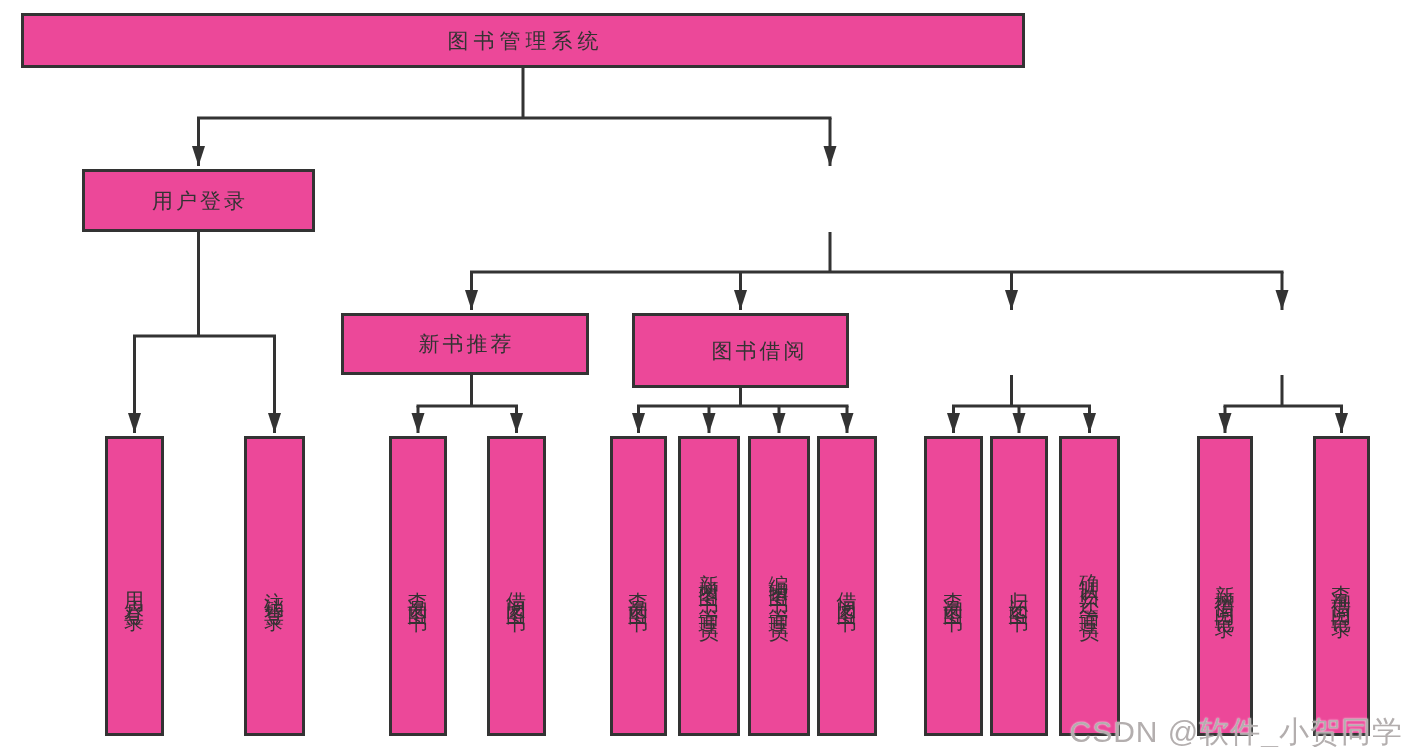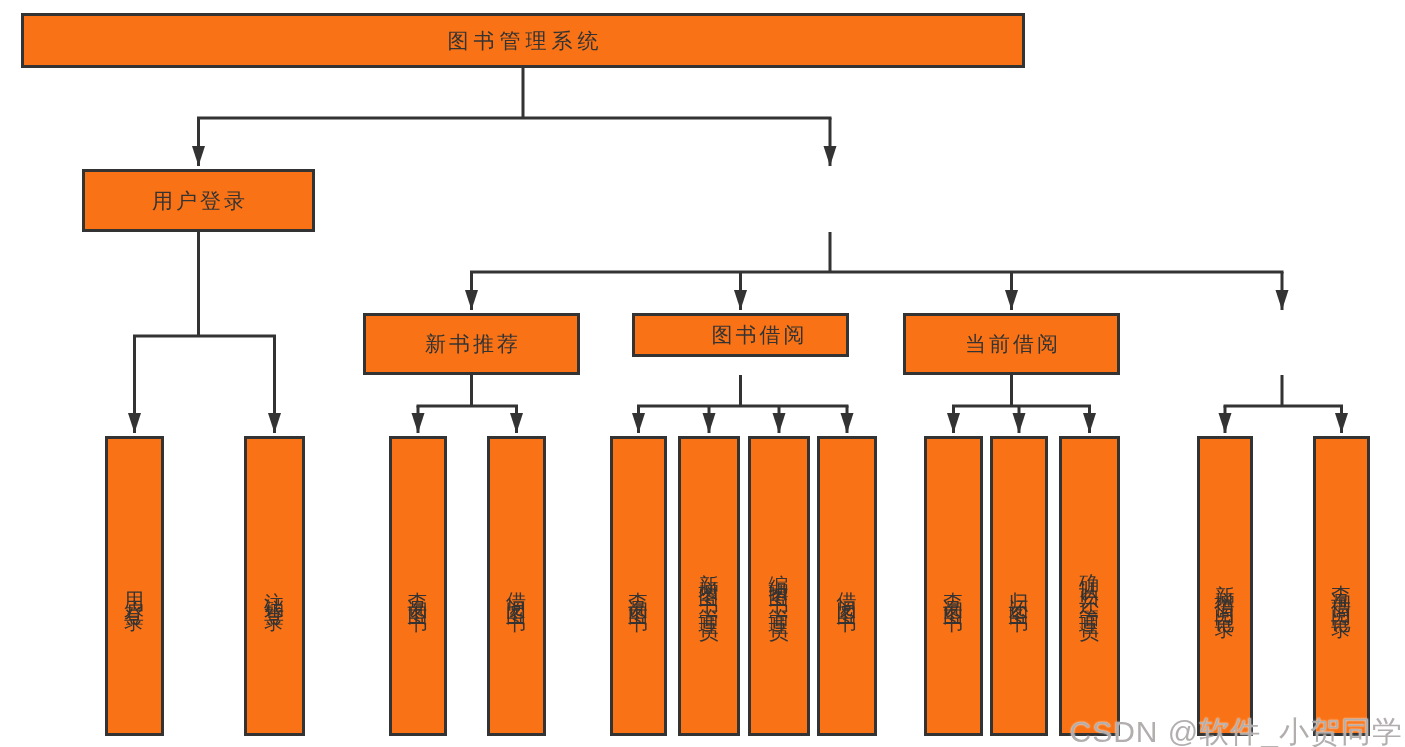--- a/index.html
+++ b/index.html
@@ -17,21 +17,21 @@
   }
   #connectors {
     position: absolute;
     left: 0; top: 0;
     width: 1405px; height: 747px;
   }
   .box {
     position: absolute;
     box-sizing: border-box;
     border: 3px solid #333333;
-    background: #f97316;
+    background: #ec4899;
     display: flex;
     align-items: center;
     justify-content: center;
     color: #333333;
   }
   .h-box {
     font-size: 21px;
     letter-spacing: 3px;
     text-indent: 3px;
     white-space: nowrap;
@@ -106,23 +106,22 @@
       <path d="M1282 375 V406 M1223.5 406 H1343"></path>
       <line x1="1225" y1="406" x2="1225" y2="433" marker-end="url(#arw)"></line>
       <line x1="1341.5" y1="406" x2="1341.5" y2="433" marker-end="url(#arw)"></line>
     </g>
   </svg>
 
   <div class="box h-box root-box" style="left:21px; top:13px; width:1004px; height:55px;">图书管理系统</div>
 
   <div class="box h-box" style="left:82px; top:169px; width:233px; height:63px;">用户登录</div>
 
-  <div class="box h-box" style="left:363px; top:313px; width:217px; height:62px;font-family:Liberation Serif, serif;">新书推荐</div>
-  <div class="box h-box" style="left:632px; top:313px; width:217px; height:44px;padding-left:35px;">图书借阅</div>
-  <div class="box h-box" style="left:903px; top:313px; width:217px; height:62px;">当前借阅</div>
+  <div class="box h-box" style="left:341px; top:313px; width:248px; height:62px;font-family:Liberation Serif, serif;">新书推荐</div>
+  <div class="box h-box" style="left:632px; top:313px; width:217px; height:75px;padding-left:35px;">图书借阅</div>
 
   <div class="box v-box" style="left:105px; top:436px; width:59px; height:300px;">用户登录</div>
   <div class="box v-box" style="left:244px; top:436px; width:61px; height:300px;">注销登录</div>
 
   <div class="box v-box" style="left:389px; top:436px; width:58px; height:300px;">查询图书</div>
   <div class="box v-box" style="left:487px; top:436px; width:59px; height:300px;">借阅图书</div>
 
   <div class="box v-box" style="left:610px; top:436px; width:57px; height:300px;">查询图书</div>
   <div class="box v-box" style="left:678px; top:436px; width:62px; height:300px;">新增图书（管理员）</div>
   <div class="box v-box" style="left:748px; top:436px; width:62px; height:300px;">编辑图书（管理员）</div>

